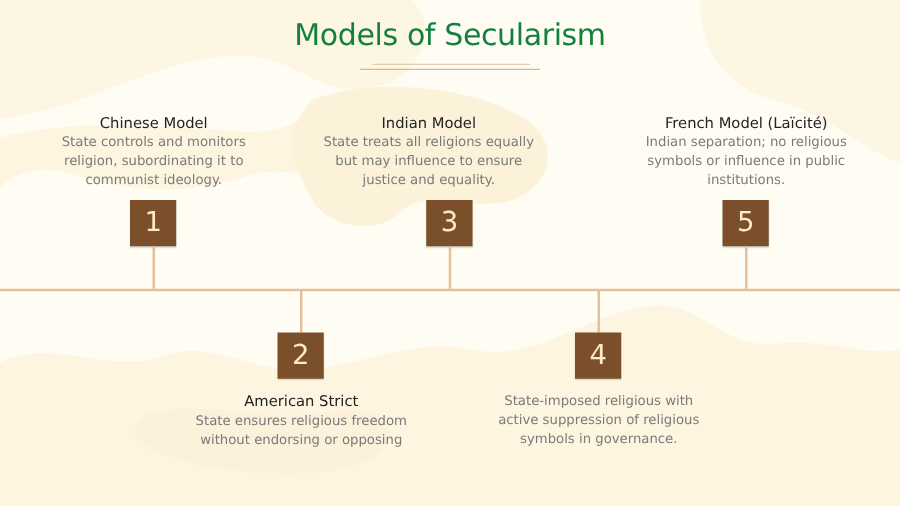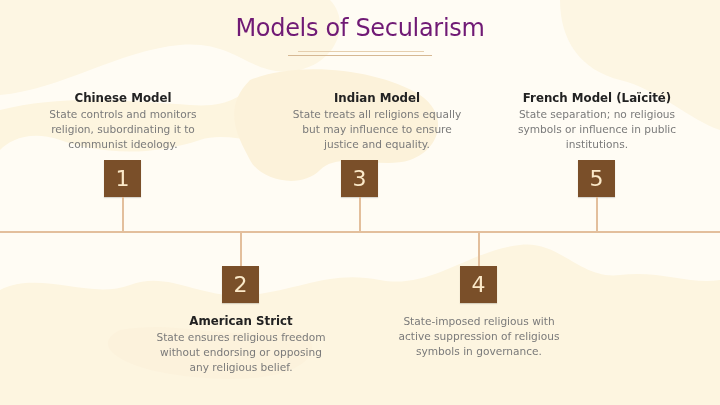--- a/index.html
+++ b/index.html
@@ -1,25 +1,25 @@
 <!DOCTYPE html>
 <html><head>
 <meta charset="utf-8">
 <style>
   html, body { margin:0; padding:0; }
   body { width:720px; height:405px; overflow:hidden; background:#fffcf4; font-family:"DejaVu Sans", sans-serif; position:relative; }
   .bg { position:absolute; inset:0; }
-  .title { position:absolute; top:14px; left:0; width:720px; text-align:center; font-size:24px; color:#701a75; letter-spacing:-0.3px; }
+  .title { position:absolute; top:14px; left:0; width:720px; text-align:center; font-size:24px; color:#15803d; letter-spacing:-0.3px; }
   .ul1 { position:absolute; top:51px; left:298px; width:126px; height:1px; background:#e6cfae; }
   .ul2 { position:absolute; top:55px; left:288px; width:144px; height:1px; background:#d6b893; }
   .axis { position:absolute; top:231px; left:0; width:720px; height:1.5px; background:#e3bf9c; }
   .stem { position:absolute; width:1.5px; background:#e3bf9c; }
   .box { position:absolute; width:37px; height:37px; background:#7a4f29; color:#fbe9c9; font-size:22px; display:flex; align-items:center; justify-content:center; box-shadow:0 1px 1px rgba(0,0,0,0.15); }
   .card { position:absolute; width:210px; text-align:center; }
-  .card h3 { margin:0; font-size:11.8px; font-weight:bold; color:#222; line-height:16px; }
+  .card h3 { margin:0; font-size:11.8px; font-weight:normal; color:#222; line-height:16px; }
   .card p { margin:1px 0 0 0; font-size:10.6px; color:#7a7a7a; line-height:15px; }
 </style>
 </head>
 <body>
 
 <svg class="bg" width="720" height="405" viewBox="0 0 720 405">
   <path d="M0,0 L330,0 C350,20 340,60 300,70 C250,80 240,40 180,45 C120,50 60,90 0,95 Z" fill="#fdf6e3"></path>
   <path d="M0,110 C60,95 120,100 190,105 C230,108 240,95 255,85 C285,70 315,90 330,95 C355,110 320,130 300,140 C270,150 230,130 200,140 C140,160 90,150 60,140 C30,130 10,140 0,150 Z" fill="#fdf5df"></path>
   <path d="M250,80 C300,60 380,70 420,95 C450,115 440,150 410,160 C380,170 340,150 320,170 C300,190 260,180 250,160 C240,140 220,110 250,80 Z" fill="#fcf2da"></path>
   <path d="M560,0 L720,0 L720,130 C690,120 660,90 620,80 C580,70 560,40 560,0 Z" fill="#fdf6e3"></path>
@@ -37,50 +37,49 @@
   <h3>Chinese Model</h3>
   <p>
     <span>State controls and monitors</span><br>
     <span>religion, subordinating it to</span><br>
     <span>communist ideology.</span>
   </p>
 </div>
 <div class="box" style="left:104px; top:160px;">1</div>
 <div class="stem" style="left:122px; top:197px; height:34px;"></div>
 
-<div class="card" style="left:272px; top:90px;">
+<div class="card" style="left:238px; top:90px;">
   <h3>Indian Model</h3>
   <p>
     <span>State treats all religions equally</span><br>
     <span>but may influence to ensure</span><br>
     <span>justice and equality.</span>
   </p>
 </div>
 <div class="box" style="left:341px; top:160px;">3</div>
 <div class="stem" style="left:359px; top:197px; height:34px;"></div>
 
 <div class="card" style="left:492px; top:90px;text-align:center;">
   <h3>French Model (Laïcité)</h3>
   <p>
-    <span>State separation; no religious</span><br>
+    <span>Indian separation; no religious</span><br>
     <span>symbols or influence in public</span><br>
     <span>institutions.</span>
   </p>
 </div>
 <div class="box" style="left:578px; top:160px;">5</div>
 <div class="stem" style="left:596px; top:197px; height:34px;"></div>
 
 <div class="stem" style="left:240px; top:232px; height:34px;"></div>
 <div class="box" style="left:222px; top:266px;">2</div>
 <div class="card" style="left:136px; top:313px;">
   <h3>American Strict</h3>
   <p>
     <span>State ensures religious freedom</span><br>
     <span>without endorsing or opposing</span><br>
-    <span>any religious belief.</span>
   </p>
 </div>
 
 <div class="stem" style="left:478px; top:232px; height:34px;"></div>
 <div class="box" style="left:460px; top:266px;">4</div>
 <div class="card" style="left:374px; top:313px;">
   <p>
     <span>State-imposed religious with</span><br>
     <span>active suppression of religious</span><br>
     <span>symbols in governance.</span>

